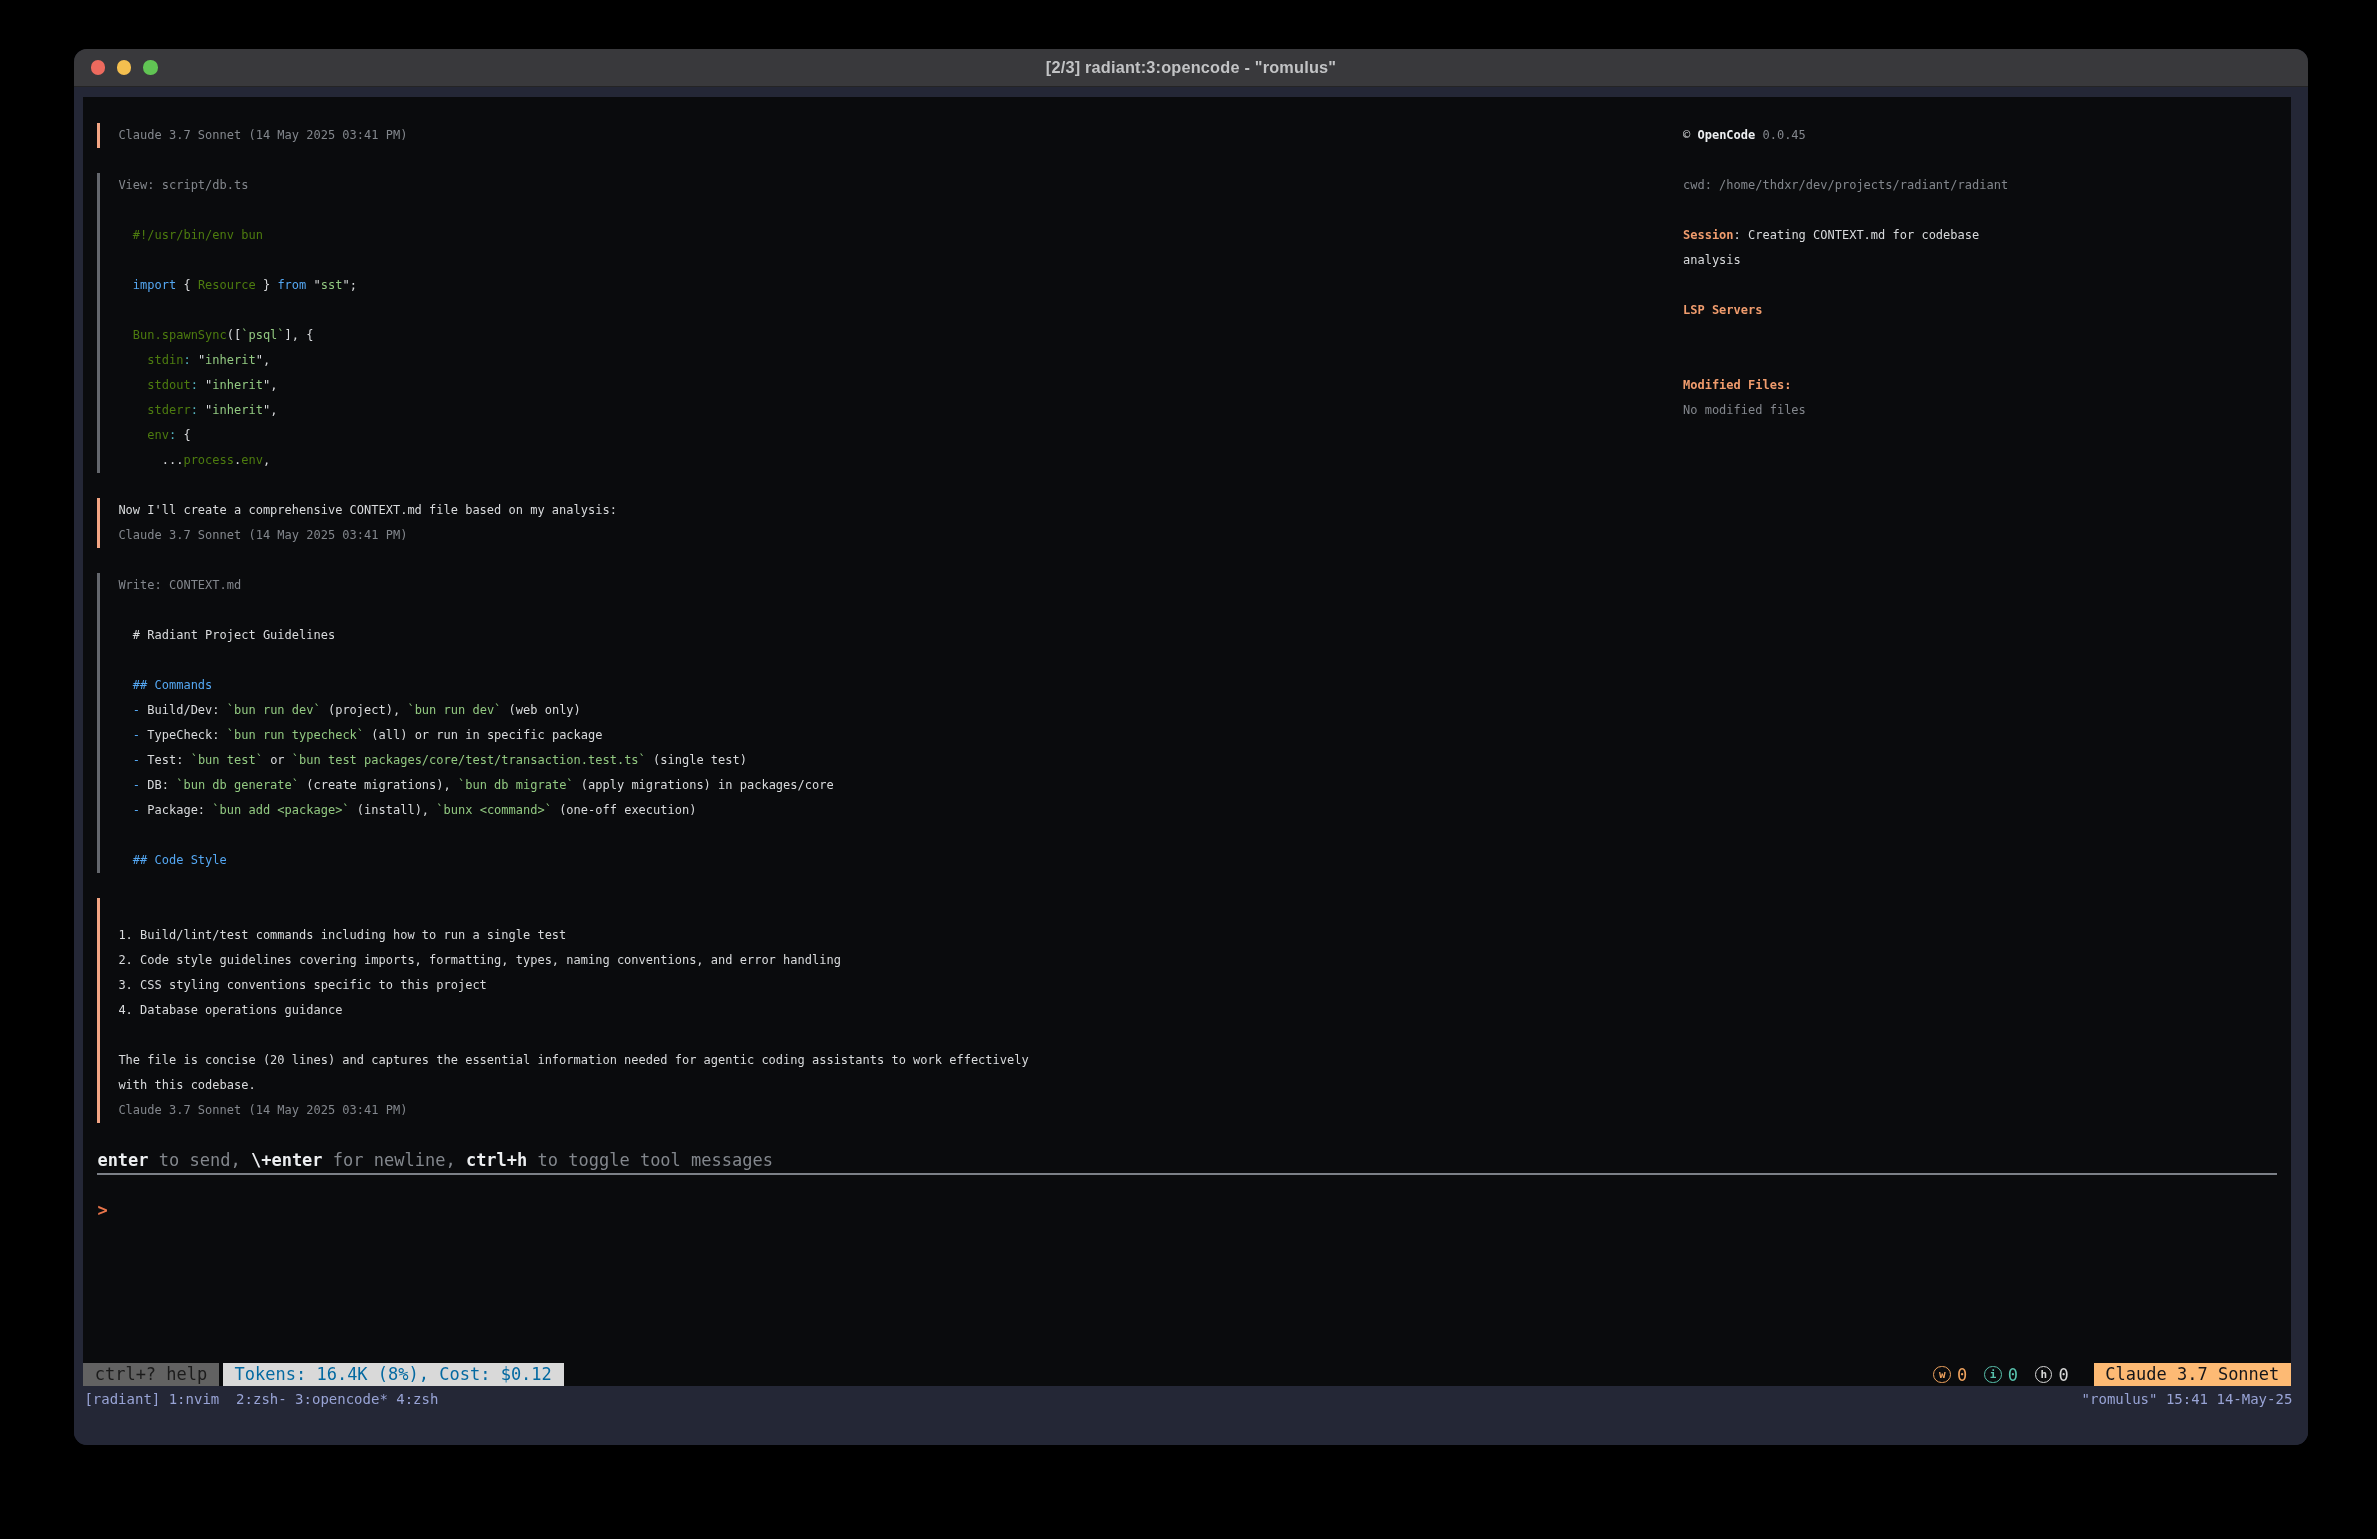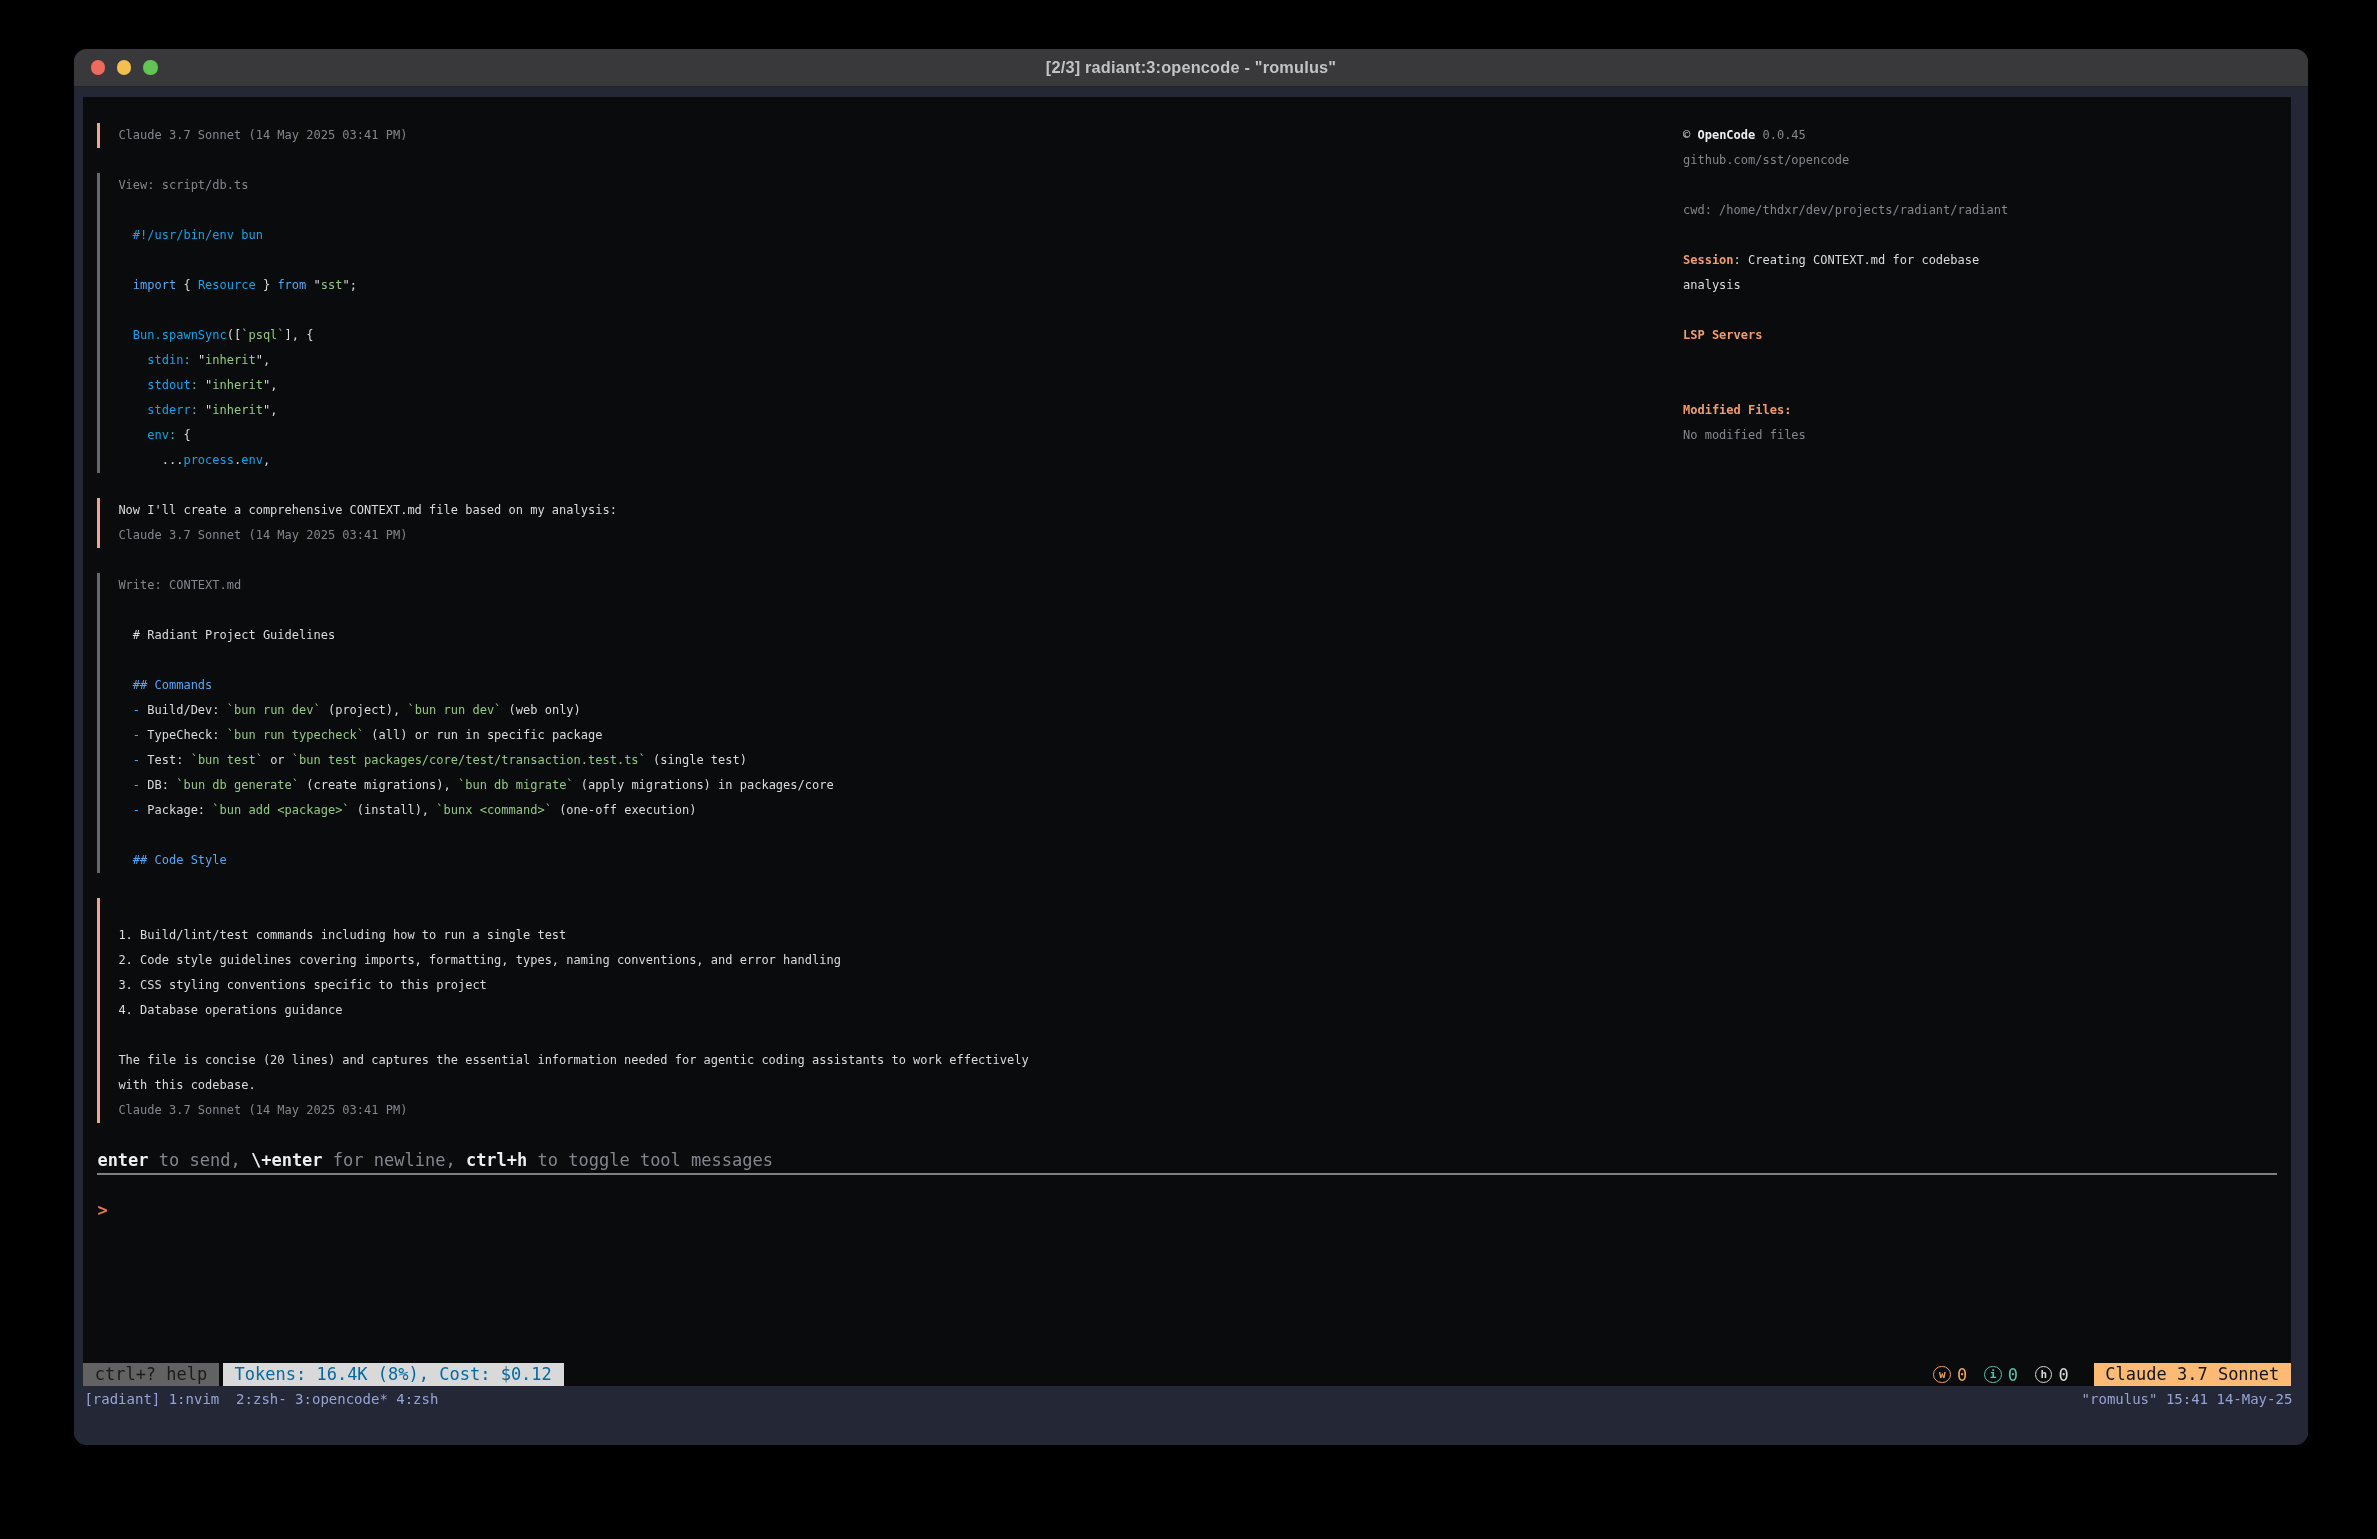--- a/index.html
+++ b/index.html
@@ -27,21 +27,21 @@
 
   .main { position:absolute; left:0; top:26px; width:2208px; }
   .line { height:25px; line-height:25px; font-size:12px; white-space:pre; color:#d9dbdd; }
 
   .block { margin:0 0 25px 14.4px; border-left:3.9px solid #696c72; padding-left:18px; }
   .block.msg  { border-left-color:#f2a584; }
   .block.tool { border-left-color:#64676d; }
 
   .s-fg    { color:#d9dbdd; }
   .s-dim   { color:#83878d; }
-  .s-red   { color:#0ea5e9;margin-top:12px; }
+  .s-red   { color:#4d7c0f;margin-top:12px; }
   .s-blue  { color:#54a7f2; }
   .s-green { color:#92c981; }
   .s-cyan  { color:#56b6c2; }
   .s-bfg   { color:#eceef0; font-weight:bold; }
   .s-bor   { color:#f09c6d; font-weight:bold; }
 
   .hint { margin:25px 0 0 14.4px; height:25px; line-height:25px; font-size:17px; white-space:pre; }
   .divider { margin-left:14.4px; width:2180px; height:1.3px; background:#7c8087; }
   .prompt-line { margin:23.5px 0 0 14.4px; height:25px; line-height:25px; font-size:17px; }
   .prompt-char { color:#e8744a; font-weight:bold; }
@@ -134,21 +134,20 @@
             </div>
           <div class="hint"><span class="s-bfg">enter</span><span class="s-dim"> to send, </span><span class="s-bfg">\+enter</span><span class="s-dim"> for newline, </span><span class="s-bfg">ctrl+h</span><span class="s-dim"> to toggle tool messages</span></div>
           <div class="divider"></div>
           <div class="prompt-line">
             <span class="prompt-char">&gt;</span>
           </div>
         </div>
 
         <div class="sidebar">
             <div class="line"><span class="s-fg">© </span><span class="s-bfg">OpenCode</span><span class="s-dim"> 0.0.45</span></div>
-            <div class="line"><span class="s-dim">github.com/sst/opencode</span></div>
             <div class="line"></div>
             <div class="line"><span class="s-dim">cwd: /home/thdxr/dev/projects/radiant/radiant</span></div>
             <div class="line"></div>
             <div class="line"><span class="s-bor">Session</span><span class="s-fg">: Creating CONTEXT.md for codebase</span></div>
             <div class="line"><span class="s-fg">analysis</span></div>
             <div class="line"></div>
             <div class="line"><span class="s-bor">LSP Servers</span></div>
             <div class="line"></div>
             <div class="line"></div>
             <div class="line"><span class="s-bor">Modified Files:</span></div>

